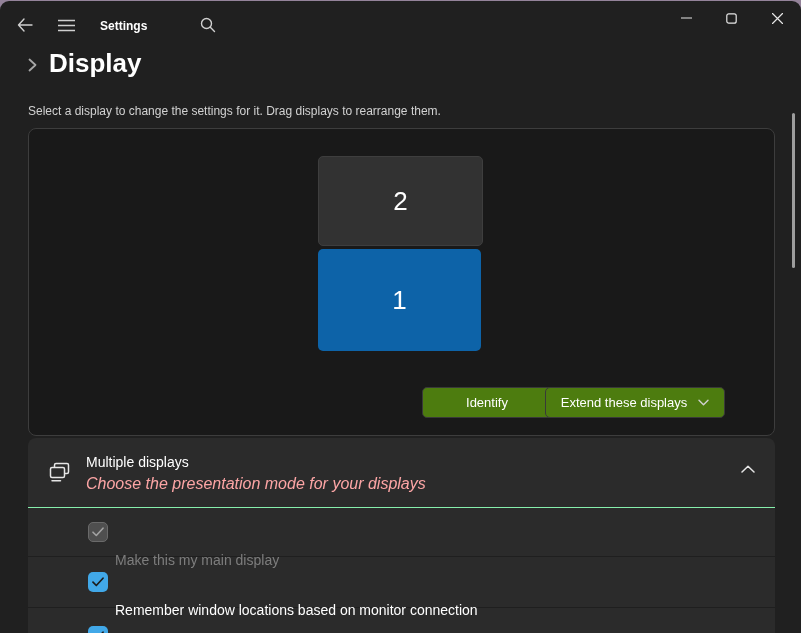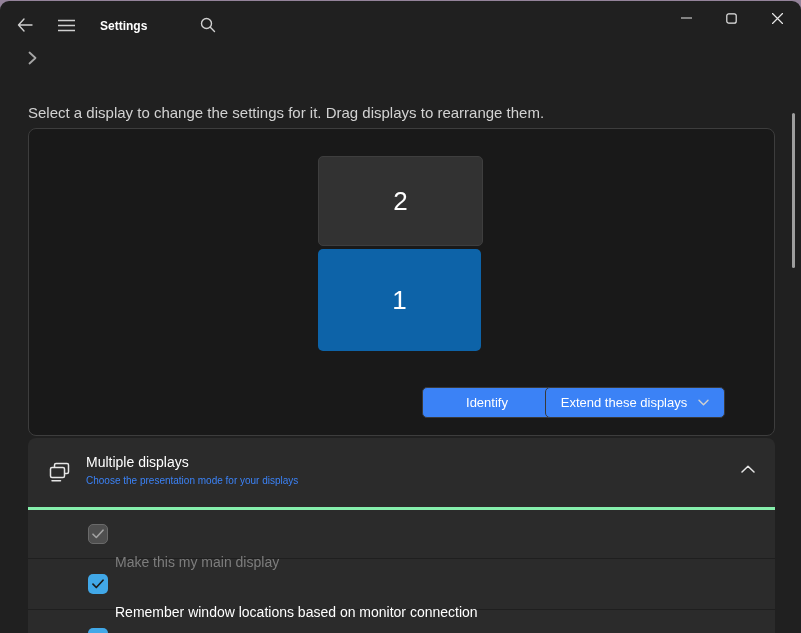--- a/index.html
+++ b/index.html
@@ -15,39 +15,39 @@
   .hamburger{left:51px;}
   .app-title{position:absolute;left:100px;top:18px;font-size:12px;font-weight:700;color:#fff;}
   .search{left:193px;}
   .win-ctl{position:absolute;top:0;width:46px;height:34px;display:flex;align-items:center;justify-content:center;}
   .min{left:663px;}.max{left:708px;}.close{left:754px;}
   
   .breadcrumb{position:absolute;left:28px;top:47px;display:flex;align-items:center;gap:12px;}
   .crumb-parent{font-size:26px;font-weight:600;color:#c3c3c3;}
   .crumb-current{font-size:26px;font-weight:700;color:#ffffff;}
   .crumb-sep{display:flex;align-items:center;margin-top:3px;}
-  .description{position:absolute;left:28px;top:103px;font-size:15px;color:#d2d2d2;}
+  .description{position:absolute;left:28px;top:103px;font-size:12px;color:#d2d2d2;}
   
   .panel{position:absolute;left:28px;top:127px;width:745px;height:306px;background:#191919;
     border:1px solid #3d3d3d;border-radius:8px;}
   .monitor{position:absolute;display:flex;align-items:center;justify-content:center;
     border-radius:5px;font-size:26px;color:#fff;}
   .monitor-2{left:289px;top:27px;width:163px;height:88px;background:#323232;border:1px solid #3e3e3e;}
   .monitor-1{left:289px;top:120px;width:163px;height:102px;background:var(--accent,#0d63a8);}
-  .panel-btn{position:absolute;top:258px;height:31px;background:#3b82f6;border:1px solid #393939;
+  .panel-btn{position:absolute;top:258px;height:31px;background:#4d7c0f;border:1px solid #393939;
     border-radius:5px;display:flex;align-items:center;justify-content:center;
     font-size:13px;color:#fff;box-sizing:border-box;gap:11px;}
   .identify{left:393px;width:130px;}
   .extend{left:516px;width:180px;}
   
   .card{position:absolute;left:28px;top:437px;width:747px;background:#2b2b2b;border-radius:8px 8px 0 0;}
-  .card-header{position:relative;height:69px;border-bottom:3px solid #86efac;}
+  .card-header{position:relative;height:69px;border-bottom:1px solid #86efac;}
   .card-icon{position:absolute;left:19px;top:22px;}
   .card-title{position:absolute;left:58px;top:16px;font-size:14px;color:#fff;}
-  .card-subtitle{position:absolute;left:58px;top:37px;font-size:10px;color:#3b82f6;}
+  .card-subtitle{position:absolute;left:58px;top:37px;font-size:16px;color:#fca5a5;font-style:italic;}
   .card-chevron{position:absolute;right:20px;top:27px;}
   .opt-row{position:relative;height:48px;border-bottom:1px solid #1f1f1f;}
   .opt-row.tall{height:50px;}
   .opt-row.cut{height:27px;border-bottom:none;overflow:hidden;}
   .checkbox{position:absolute;left:60px;top:50%;margin-top:-10px;width:20px;height:20px;
     border-radius:5px;display:flex;align-items:center;justify-content:center;box-sizing:border-box;}
   .cut .checkbox{top:18px;margin-top:0;}
   .checkbox.accent{background:var(--checkbox-accent,#41a8e8);}
   .checkbox.disabled{background:#4f4f4f;border:1px solid #6a6a6a;}
   .opt-label{position:absolute;left:87px;top:50%;transform:translateY(-50%);font-size:14px;color:#fff;margin-top:28px;}
@@ -108,20 +108,21 @@
         </span>
       </div>
     </div>
 
     <div class="breadcrumb">
       <span class="crumb-sep">
         <svg width="9" height="14" viewBox="0 0 9 14">
             <path d="M1.5 1.5 L7.5 7 L1.5 12.5" stroke="#a6a6a6" stroke-width="1.8" fill="none" stroke-linecap="round" stroke-linejoin="round"></path>
           </svg>
       </span>
+      <span class="crumb-current">Display</span>
     </div>
 
     <div class="description">Select a display to change the settings for it. Drag displays to rearrange them.</div>
 
     <div class="panel">
       <div class="monitor monitor-2">
         <span>2</span>
       </div>
       <div class="monitor monitor-1">
         <span>1</span>

